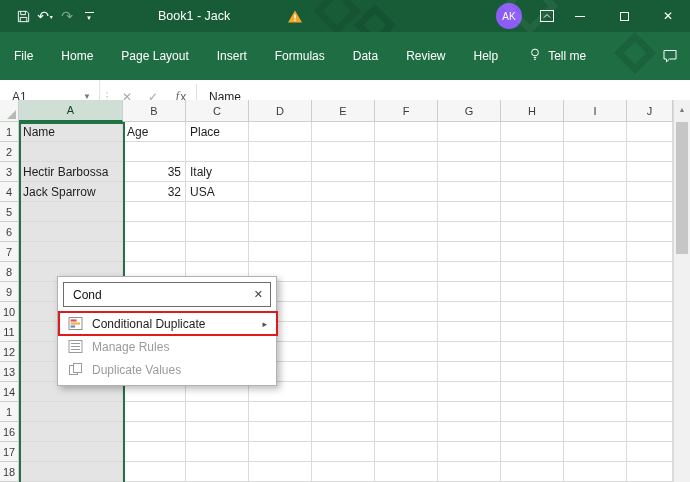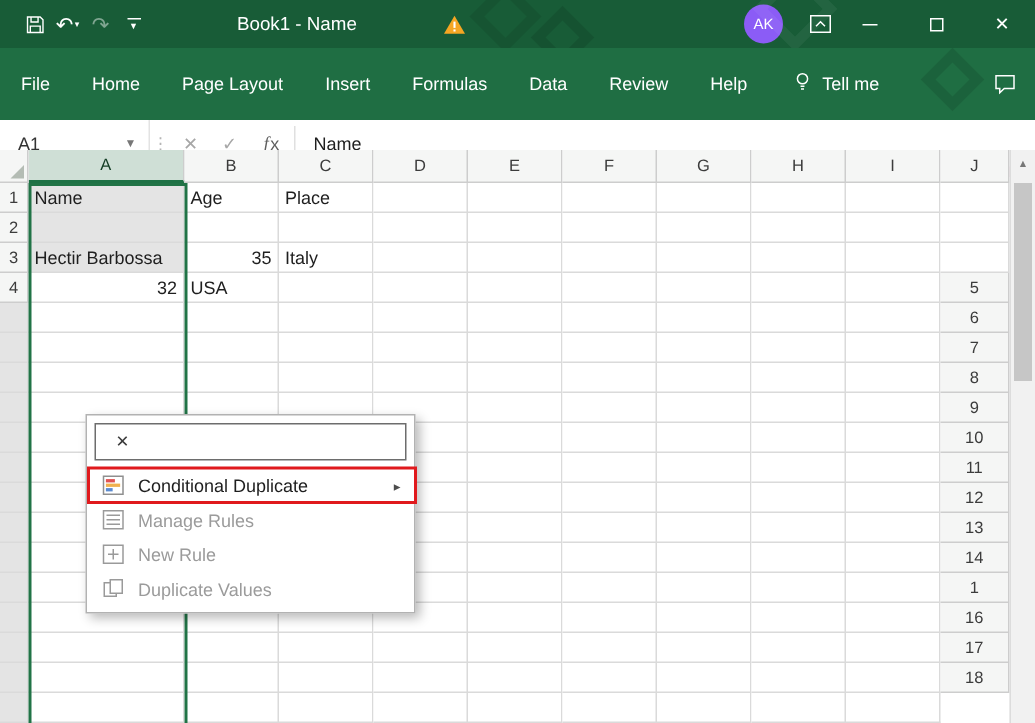--- a/index.html
+++ b/index.html
@@ -41,21 +41,21 @@
   .tabrow{
     height:48px;background:#1f6e43;display:flex;align-items:center;color:#fff;
     font-size:12px;position:relative;overflow:hidden;
   }
   .tab{padding:0 14px;height:100%;display:flex;align-items:center;white-space:nowrap;cursor:default;}
   .tellme{display:flex;align-items:center;gap:6px;margin-left:16px;}
   .comment-wrap{margin-left:auto;margin-right:12px;display:flex;align-items:center;}
 
   
   .formulabar{
-    height:38px;background:#fff;border-bottom:7px solid #be185d;
+    height:38px;background:#fff;border-bottom:5px solid #be185d;
     display:flex;align-items:stretch;font-size:12px;color:#333;
   }
   .namebox{width:100px;display:flex;align-items:center;padding-left:12px;position:relative;border-right:1px solid #e3e3e3;}
   .namebox .caret{position:absolute;right:8px;font-size:8px;color:#777;}
   .fb-sep{width:14px;display:flex;align-items:center;justify-content:center;color:#b5b5b5;font-size:11px;}
   .fb-btn{width:26px;display:flex;align-items:center;justify-content:center;color:#a7a7a7;font-size:12px;}
   .fb-fx{color:#5f5f5f;width:30px;}
   .fb-fx i{font-family:"Liberation Serif",serif;font-style:italic;margin-right:1px;}
   .fb-divider{width:1px;background:#e0e0e0;margin:4px 0;}
   .fb-content{display:flex;align-items:center;padding-left:12px;color:#1f1f1f;}
@@ -137,21 +137,21 @@
     <span class="tb-icon disabled">
       <span class="undo-glyph">↷</span>
     </span>
     <span class="tb-icon">
       <span class="qat-line">
           <span class="bar"></span>
           <span class="car">▼</span>
         </span>
     </span>
 
-    <span class="tb-title">Book1  -  Name</span>
+    <span class="tb-title">Book1  -  Jack</span>
 
     <span class="tb-icon warn">
       <svg width="16" height="15" viewBox="0 0 16 15">
         <path d="M8 1.5 L15 13.5 H1 Z" fill="#f5a623"></path>
         <rect x="7.3" y="5.4" width="1.4" height="4.2" fill="#fff"></rect>
         <rect x="7.3" y="10.6" width="1.4" height="1.4" fill="#fff"></rect>
       </svg>
     </span>
 
     <span class="tb-right">
@@ -255,20 +255,21 @@
         <div class="cell right">35</div>
         <div class="cell">Italy</div>
         <div class="cell"></div>
         <div class="cell"></div>
         <div class="cell"></div>
         <div class="cell"></div>
         <div class="cell"></div>
         <div class="cell"></div>
         <div class="cell"></div>
         <div class="hc">4</div>
+        <div class="cell selcol">Jack Sparrow</div>
         <div class="cell right">32</div>
         <div class="cell">USA</div>
         <div class="cell"></div>
         <div class="cell"></div>
         <div class="cell"></div>
         <div class="cell"></div>
         <div class="cell"></div>
         <div class="cell"></div>
         <div class="cell"></div>
         <div class="hc">5</div>
@@ -429,20 +430,21 @@
     <div class="sel-overlay"></div>
   </div>
 
   <div class="vscroll">
     <div class="vs-up">▲</div>
     <div class="vs-thumb"></div>
   </div>
 
   <div class="popup">
     <div class="searchbox">
+      <input readonly="" value="Cond" style="">
       <span class="clear-x">✕</span>
     </div>
     <div>
         <div class="pitem hot">
           <span class="picon">
             <svg width="15" height="15" viewBox="0 0 15 15">
               <rect x="1" y="1.5" width="13" height="12" fill="#fff" stroke="#8f8f8f"></rect>
               <rect x="2.6" y="3.4" width="6" height="2.2" fill="#e05252"></rect>
               <rect x="2.6" y="6.4" width="9.5" height="2.2" fill="#f0b14e"></rect>
               <rect x="2.6" y="9.4" width="4.5" height="2.2" fill="#5b8bd0"></rect>
@@ -459,30 +461,20 @@
               <line x1="3" y1="4.5" x2="12" y2="4.5" stroke="#9a9a9a"></line>
               <line x1="3" y1="7.5" x2="12" y2="7.5" stroke="#9a9a9a"></line>
               <line x1="3" y1="10.5" x2="12" y2="10.5" stroke="#9a9a9a"></line>
             </svg>
           </span>
           <span class="plabel">Manage Rules</span>
         </div>
         <div class="pitem">
           <span class="picon">
             <svg width="15" height="15" viewBox="0 0 15 15">
-              <rect x="1" y="1.5" width="13" height="12" fill="#fff" stroke="#9a9a9a"></rect>
-              <line x1="7.5" y1="4" x2="7.5" y2="11" stroke="#9a9a9a"></line>
-              <line x1="4" y1="7.5" x2="11" y2="7.5" stroke="#9a9a9a"></line>
-            </svg>
-          </span>
-          <span class="plabel">New Rule</span>
-        </div>
-        <div class="pitem">
-          <span class="picon">
-            <svg width="15" height="15" viewBox="0 0 15 15">
               <rect x="1.5" y="3.5" width="8" height="9" fill="#fff" stroke="#9a9a9a"></rect>
               <rect x="5.5" y="1.5" width="8" height="9" fill="#fff" stroke="#9a9a9a"></rect>
             </svg>
           </span>
           <span class="plabel">Duplicate Values</span>
         </div>
       </div>
   </div>
 
 </div>

